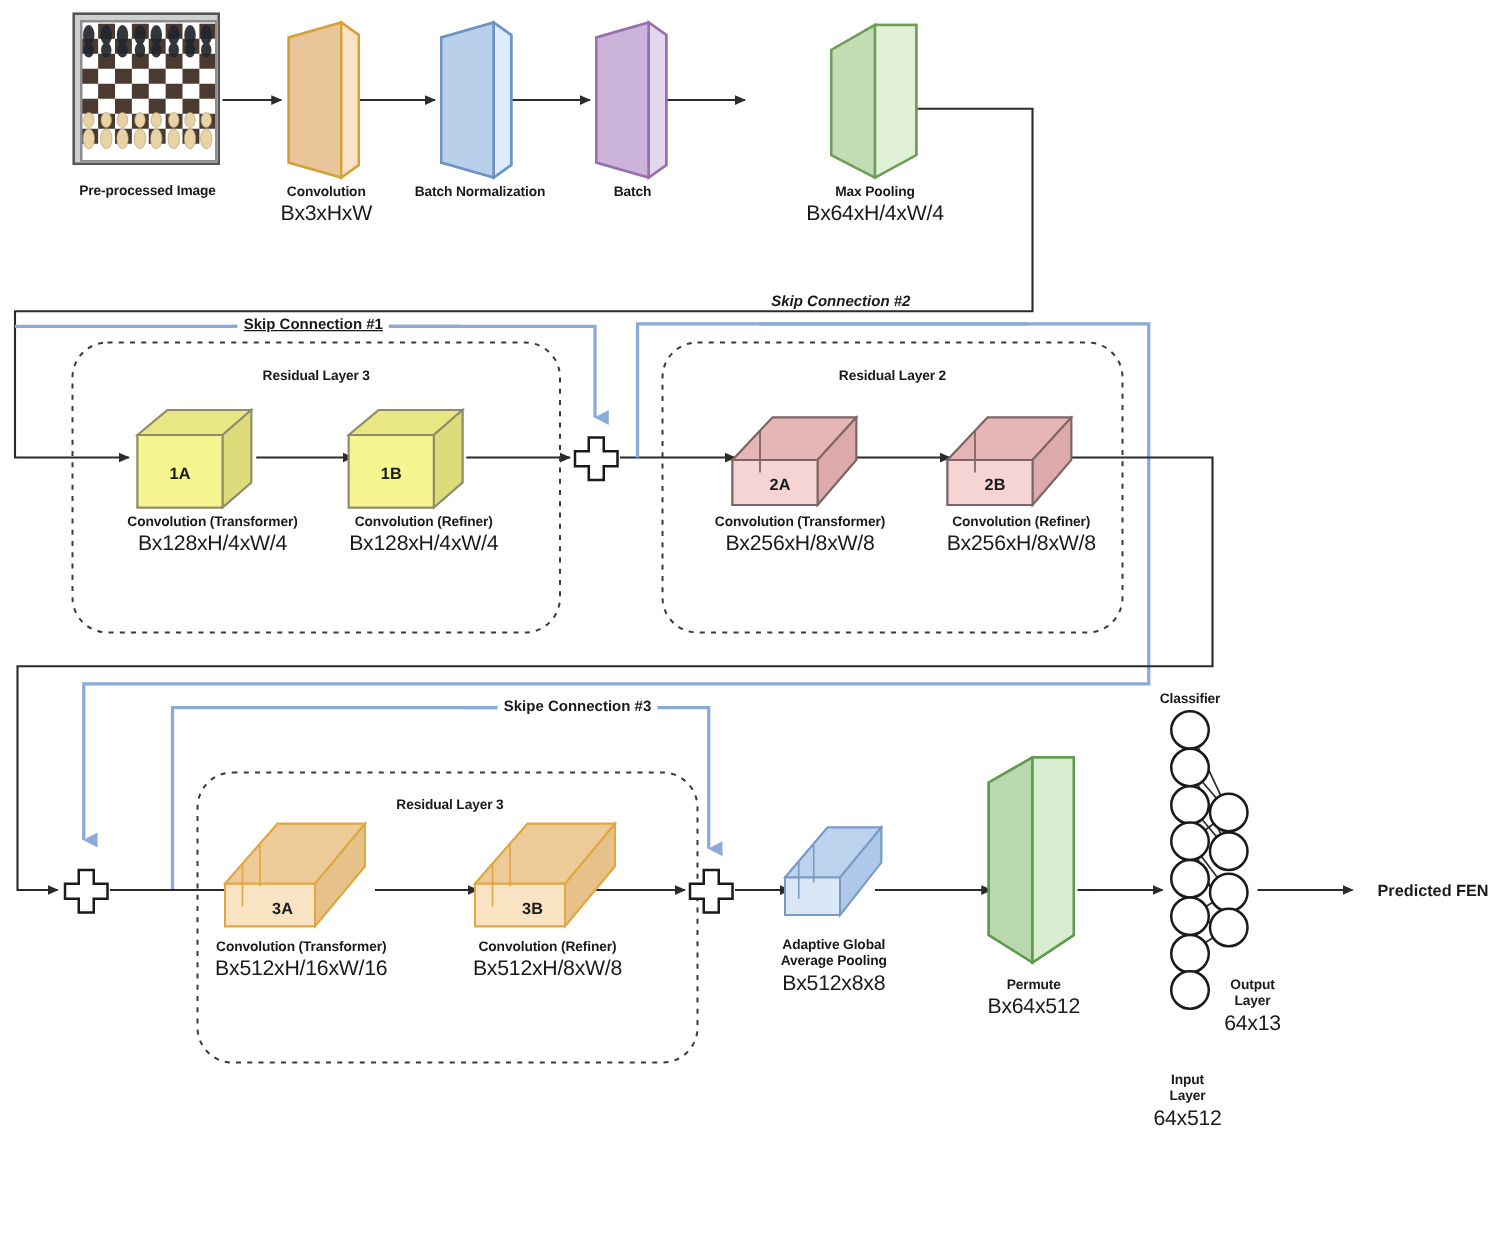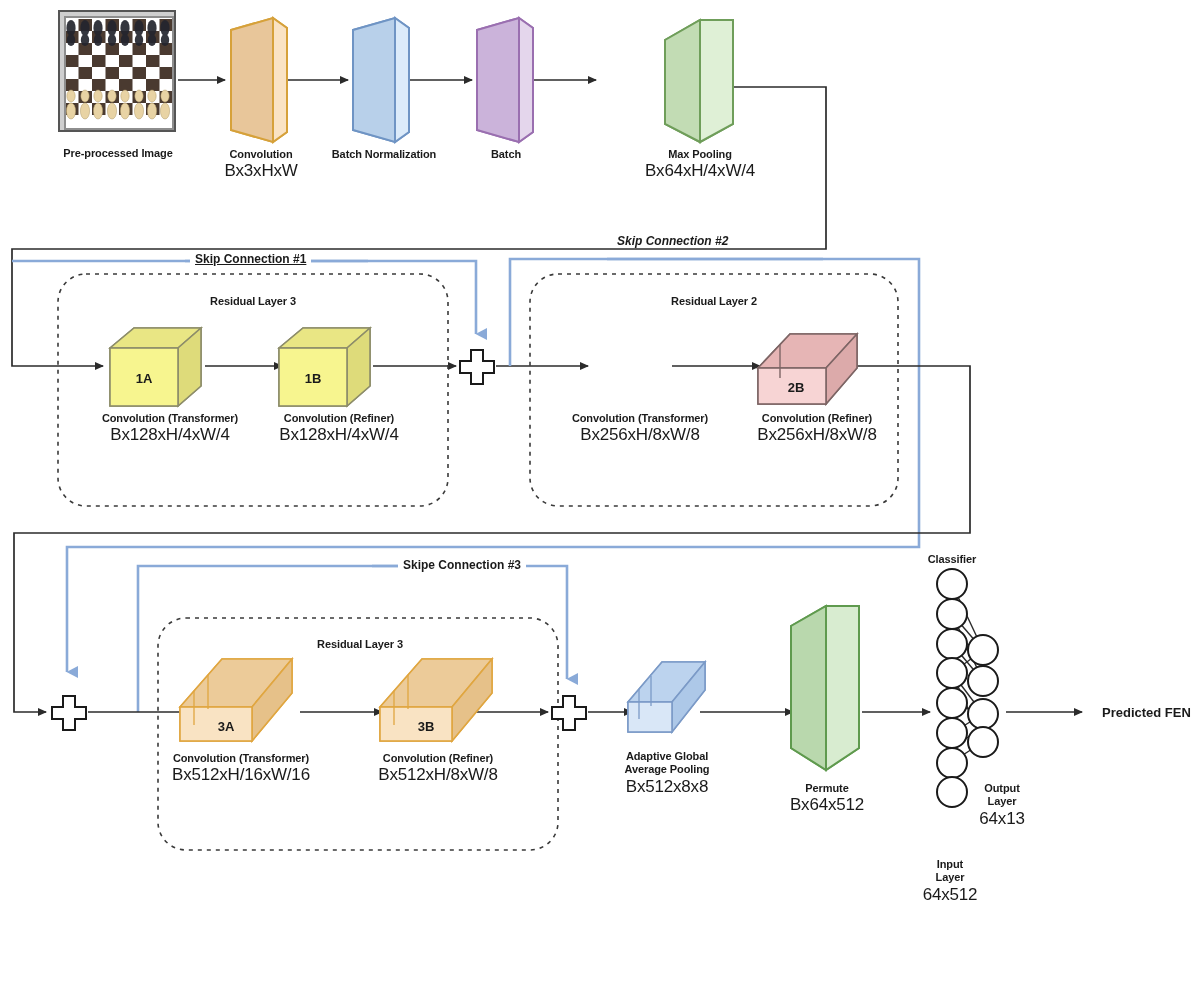--- a/index.html
+++ b/index.html
@@ -284,20 +284,30 @@
     </svg>
   </div>
 
   <div class="skiplbl" style="left:612px;top:234px;font-style:italic;">
     <span>Skip Connection #2</span>
   </div>
   <div class="lbl" style="left:624px;top:290px;width:180px;">
     <span class="t">Residual Layer 2</span>
   </div>
 
+  <div class="node" style="left:584px;top:330px;">
+    <svg width="104" height="78" viewBox="0 0 104 78">
+      <polygon points="2,38 34,4 101,4 101,38 70,74 2,74" fill="#f0c3c3" stroke="#7d6565" stroke-width="1.6"></polygon>
+      <polygon points="2,38 34,4 101,4 70,38" fill="#e6b5b5" stroke="#7d6565" stroke-width="1.6"></polygon>
+      <polygon points="101,4 101,38 70,74 70,38" fill="#dcaaaa" stroke="#7d6565" stroke-width="1.6"></polygon>
+      <rect x="2" y="38" width="68" height="36" fill="#f7d4d4" stroke="#7d6565" stroke-width="1.6"></rect>
+      <line x1="24" y1="14" x2="24" y2="48" stroke="#7d6565" stroke-width="1.4"></line>
+      <text x="40" y="62" font-family="Liberation Sans, sans-serif" font-size="13" font-weight="bold" fill="#1a1a1a" text-anchor="middle">2A</text>
+    </svg>
+  </div>
   <div class="lbl" style="left:550px;top:412px;width:180px;">
     <div class="t">Convolution (Transformer)</div>
     <div class="s">Bx256xH/8xW/8</div>
   </div>
 
   <div class="node" style="left:756px;top:330px;">
     <svg width="104" height="78" viewBox="0 0 104 78">
       <polygon points="2,38 34,4 101,4 101,38 70,74 2,74" fill="#f0c3c3" stroke="#7d6565" stroke-width="1.6"></polygon>
       <polygon points="2,38 34,4 101,4 70,38" fill="#e6b5b5" stroke="#7d6565" stroke-width="1.6"></polygon>
       <polygon points="101,4 101,38 70,74 70,38" fill="#dcaaaa" stroke="#7d6565" stroke-width="1.6"></polygon>

